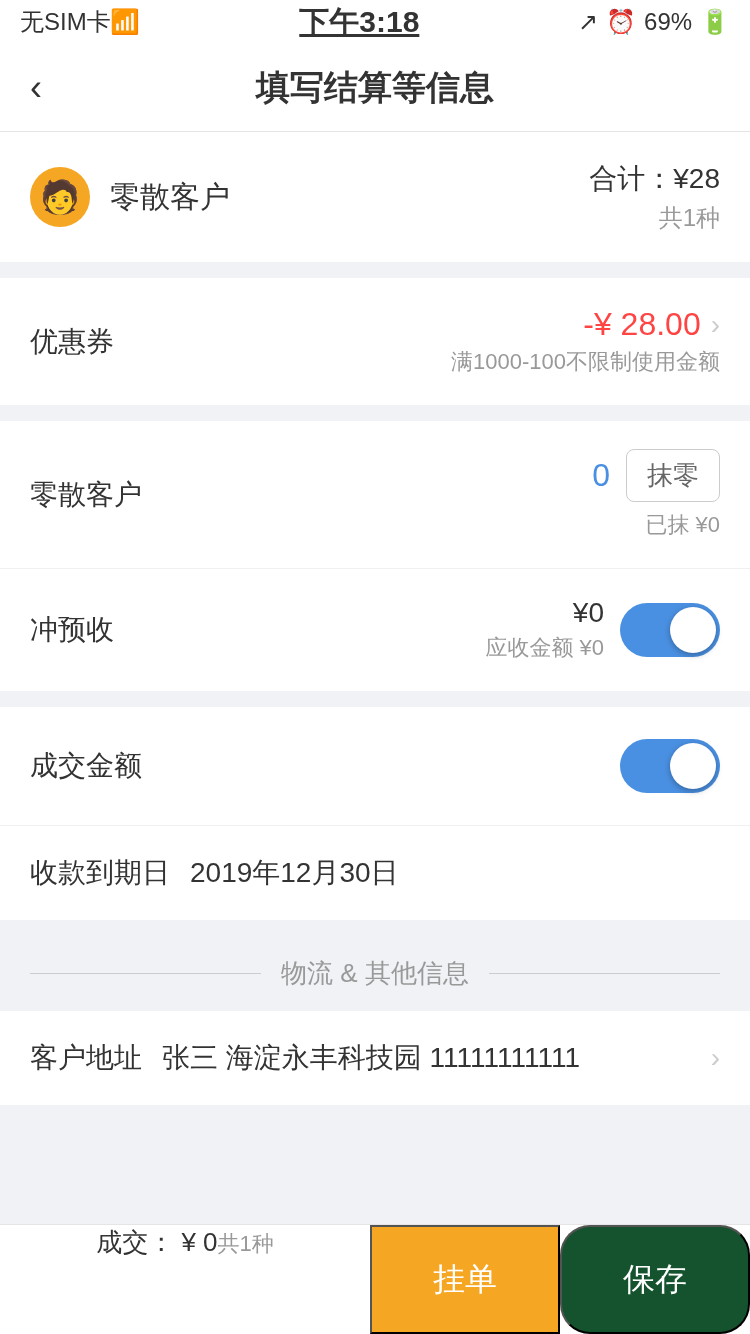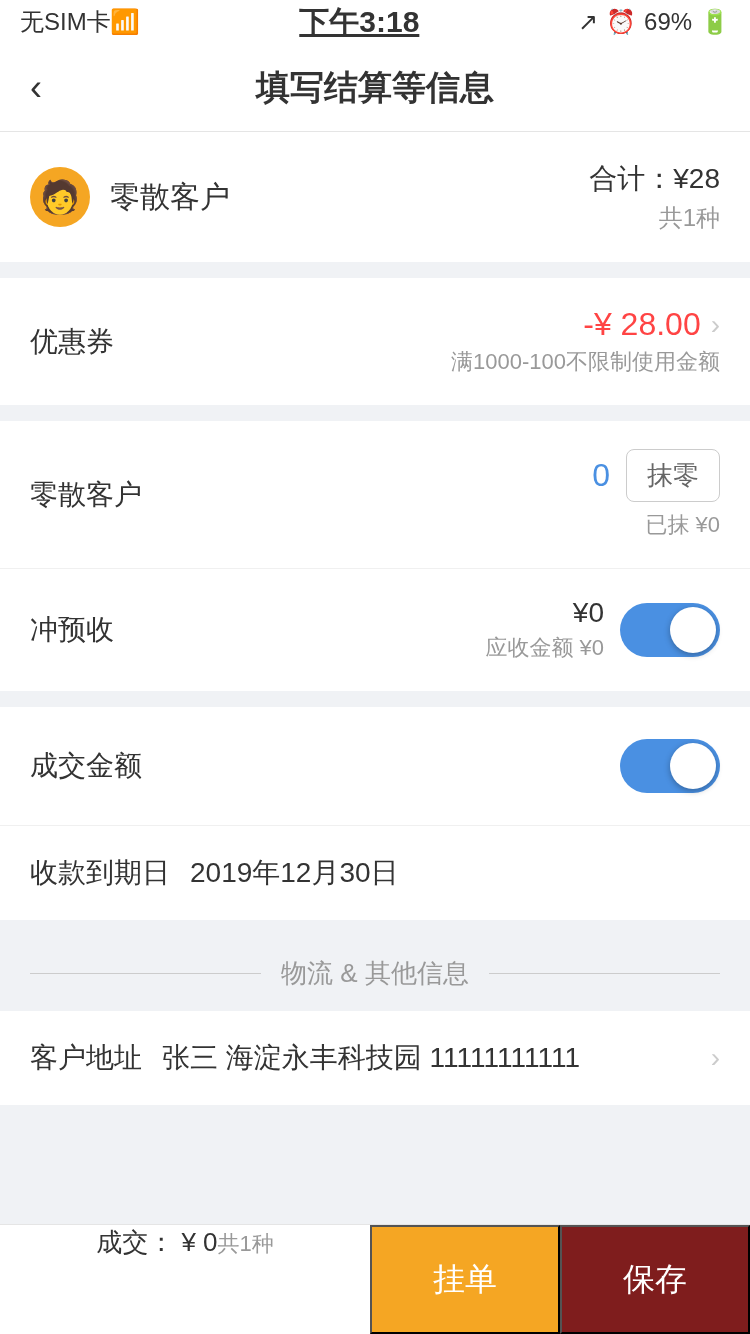--- a/index.html
+++ b/index.html
@@ -329,21 +329,21 @@
     .bottom-btn {
       width: 190px;
       display: flex;
       align-items: center;
       justify-content: center;
       font-size: 32px;
       color: #fff;
       cursor: pointer;
     }
     .btn-hang { background: #f5a623; }
-    .btn-save { background: #7f1d1d; }
+    .btn-save { background: #14532d; border-radius: 30px; }
   </style>
 </head>
 <body>
 
 <div class="status-bar">
   <div class="status-left">
     <span>无SIM卡</span>
     <span>📶</span>
   </div>
   <div class="status-center">下午3:18</div>

